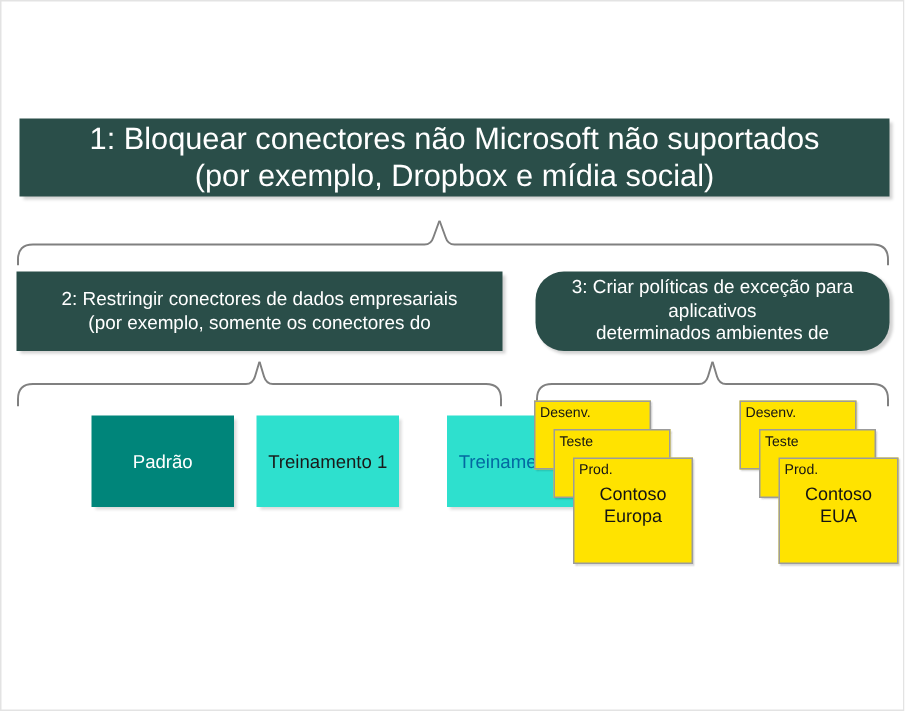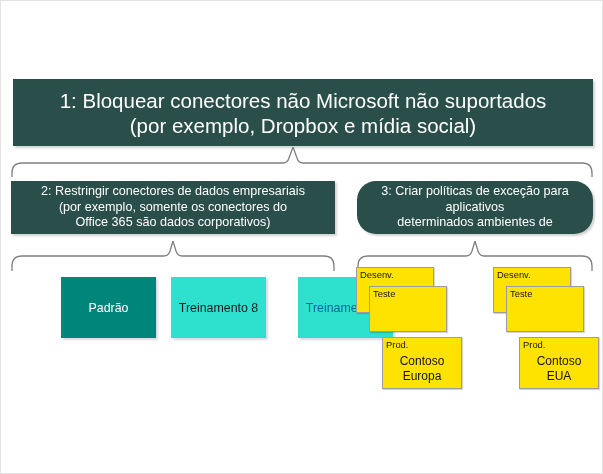--- a/index.html
+++ b/index.html
@@ -30,21 +30,21 @@
     justify-content: center;
     text-align: center;
     box-sizing: border-box;
     box-shadow: 2px 2px 2px rgba(0,0,0,0.18);
     line-height: 1.22;
   }
   .gbox-l1 {
     left: 12px;
     top: 78px;
     width: 580px;
-    height: 67px;
+    height: 52px;
     font-size: 20.5px;
     padding: 0 10px;
   }
   .gbox-l2a {
     left: 10px;
     top: 180px;
     width: 324px;
     height: 53px;
     font-size: 12.6px;
     padding: 0 6px;
@@ -104,21 +104,21 @@
 
   .note {
     position: absolute;
     background: #FFE300;
     border: 1px solid #9c9c9c;
     box-sizing: border-box;
     box-shadow: 1px 1px 1px rgba(0,0,0,0.16);
   }
   .note-1 { left: 0px;  top: 0px;  width: 78px; height: 46px; }
   .note-2 { left: 13px; top: 19px; width: 78px; height: 46px; }
-  .note-3 { left: 26px; top: 38px; width: 80px; height: 52px; margin-top: 32px; }
+  .note-3 { left: 26px; top: 38px; width: 80px; height: 71px; }
 
   .note-tag {
     position: absolute;
     left: 3px;
     top: 2px;
     font-size: 9.4px;
     color: #141414;
     line-height: 1.1;
     white-space: nowrap;
   }
@@ -157,21 +157,20 @@
     <svg width="582" height="30" viewBox="0 0 582 30" fill="none">
       <path d="M282 0 L286 11 Q287.5 16 292 16 L571 16 Q581 16 581 26 L581 30" stroke="#808080" stroke-width="1.3" fill="none"></path>
       <path d="M282 0 L278 11 Q276.5 16 272 16 L11 16 Q1 16 1 26 L1 30" stroke="#808080" stroke-width="1.3" fill="none"></path>
     </svg>
   </div>
 
   <div class="gbox gbox-l2a">
     <span class="lines">
       <span>2: Restringir conectores de dados empresariais</span>
       <span>(por exemplo, somente os conectores do</span>
-      <span>Office 365 são dados corporativos)</span>
     </span>
   </div>
 
   <div class="gbox gbox-l2b">
     <span class="lines">
       <span>3: Criar políticas de exceção para</span>
       <span>aplicativos</span>
       <span>determinados ambientes de</span>
     </span>
   </div>
@@ -187,21 +186,21 @@
     <svg width="236" height="30" viewBox="0 0 236 30" fill="none">
       <path d="M118 0 L121 10 Q122.5 15 127 15 L225 15 Q235 15 235 25 L235 30" stroke="#808080" stroke-width="1.3" fill="none"></path>
       <path d="M118 0 L115 10 Q113.5 15 109 15 L11 15 Q1 15 1 25 L1 30" stroke="#808080" stroke-width="1.3" fill="none"></path>
     </svg>
   </div>
 
   <div class="tbox tbox-dark">
     <span>Padrão</span>
   </div>
   <div class="tbox tbox-light1">
-    <span>Treinamento 8</span>
+    <span>Treinamento 1</span>
   </div>
   <div class="tbox tbox-light2">
     <span>Treinamento 2</span>
   </div>
 
   <div class="stack stack-europa">
     <div class="note note-1">
       <span class="note-tag">Desenv.</span>
     </div>
     <div class="note note-2">

